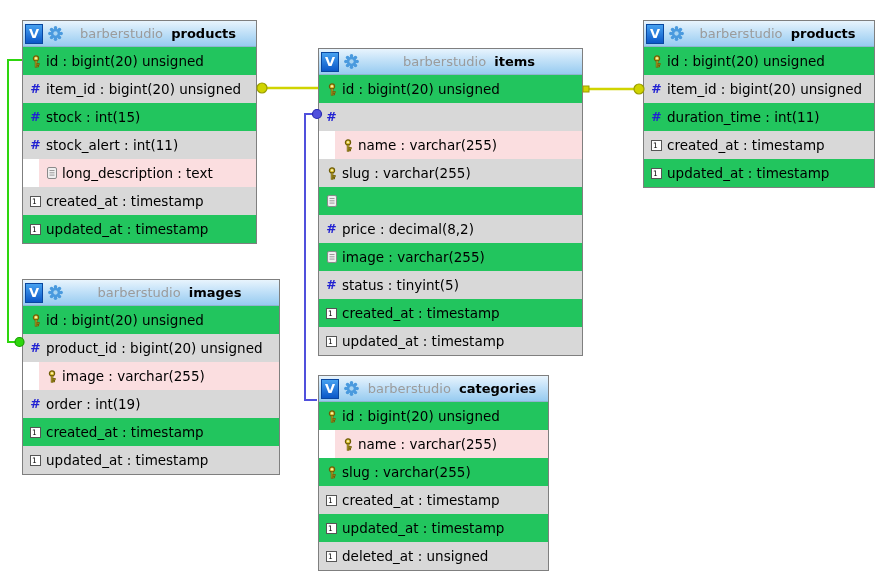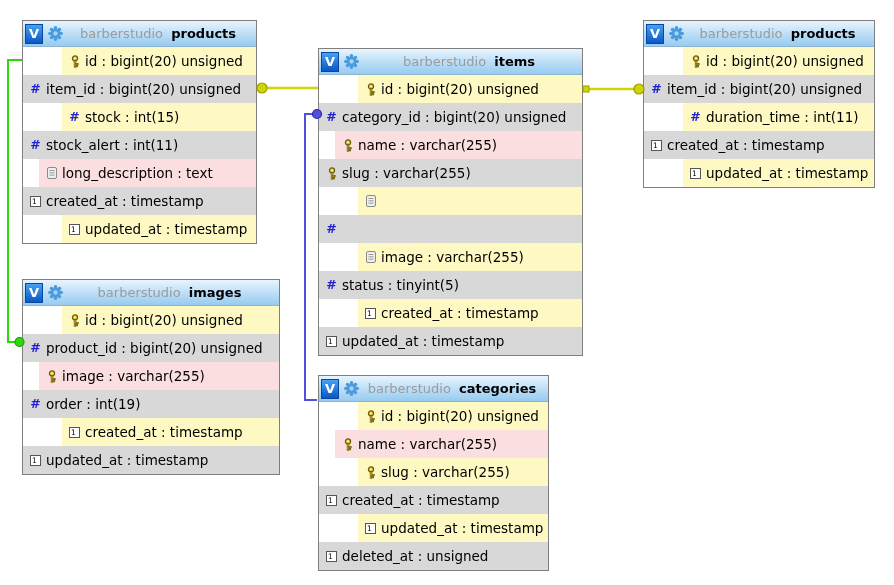--- a/index.html
+++ b/index.html
@@ -10,21 +10,21 @@
          background:linear-gradient(180deg,#e8f4fd 0%,#c2e1f8 45%,#97cbf0 100%);
          border-bottom:1px solid #8fb4cf;cursor:move;}
   .vbadge{width:18px;height:20px;flex:0 0 18px;display:flex;align-items:center;justify-content:center;
           background:linear-gradient(180deg,#46a1f0,#0b57c8);border:1px solid #0947a0;box-sizing:border-box;
           color:#fff;font-weight:bold;font-size:13px;}
   .gear{margin-left:5px;display:flex;align-items:center;}
   .htext{flex:1;text-align:center;font-size:13px;white-space:nowrap;overflow:hidden;}
   .schema{color:#9b9b9b;}
   .tname{color:#000;font-weight:bold;margin-left:4px;}
   .trow{height:28px;display:flex;align-items:center;padding-left:4px;box-sizing:border-box;}
-  .trow.white{background:#fef9c3;margin-left:39px;}
+  .trow.white{background:#22c55e;}
   .trow.gray{background:#d8d8d8;}
   .trow.pink{background:#fbdee0;margin-left:16px;}
   .cicon{flex:0 0 17px;width:17px;display:flex;align-items:center;justify-content:center;}
   .ctext{font-size:13.5px;color:#000;white-space:nowrap;margin-left:2px;}
   .num-ic{color:#2121d2;font-weight:bold;font-size:12.5px;line-height:1;}
   .cal-ic{display:block;width:11px;height:11px;box-sizing:border-box;border:1px solid #555;background:#fff;
           font-size:7.5px;line-height:9px;text-align:left;padding-left:1px;color:#000;}
   .hidden-defs{position:absolute;width:0;height:0;overflow:hidden;}
 </style>
 </head>
@@ -150,21 +150,20 @@
           <svg width="12" height="13" viewBox="0 0 12 13">
             <use href="#key-sym"></use>
           </svg>
         </span>
     <span class="ctext">id : bigint(20) unsigned</span>
   </div>
       <div class="trow gray">
     <span class="cicon">
           <span class="num-ic">#</span>
         </span>
-    <span class="ctext">category_id : bigint(20) unsigned</span>
   </div>
       <div class="trow pink">
     <span class="cicon">
           <svg width="12" height="13" viewBox="0 0 12 13">
             <use href="#key-sym"></use>
           </svg>
         </span>
     <span class="ctext">name : varchar(255)</span>
   </div>
       <div class="trow gray">
@@ -179,20 +178,21 @@
     <span class="cicon">
           <svg width="10" height="12" viewBox="0 0 10 12">
             <use href="#doc-sym"></use>
           </svg>
         </span>
   </div>
       <div class="trow gray">
     <span class="cicon">
           <span class="num-ic">#</span>
         </span>
+    <span class="ctext">price : decimal(8,2)</span>
   </div>
       <div class="trow white">
     <span class="cicon">
           <svg width="10" height="12" viewBox="0 0 10 12">
             <use href="#doc-sym"></use>
           </svg>
         </span>
     <span class="ctext">image : varchar(255)</span>
   </div>
       <div class="trow gray">

